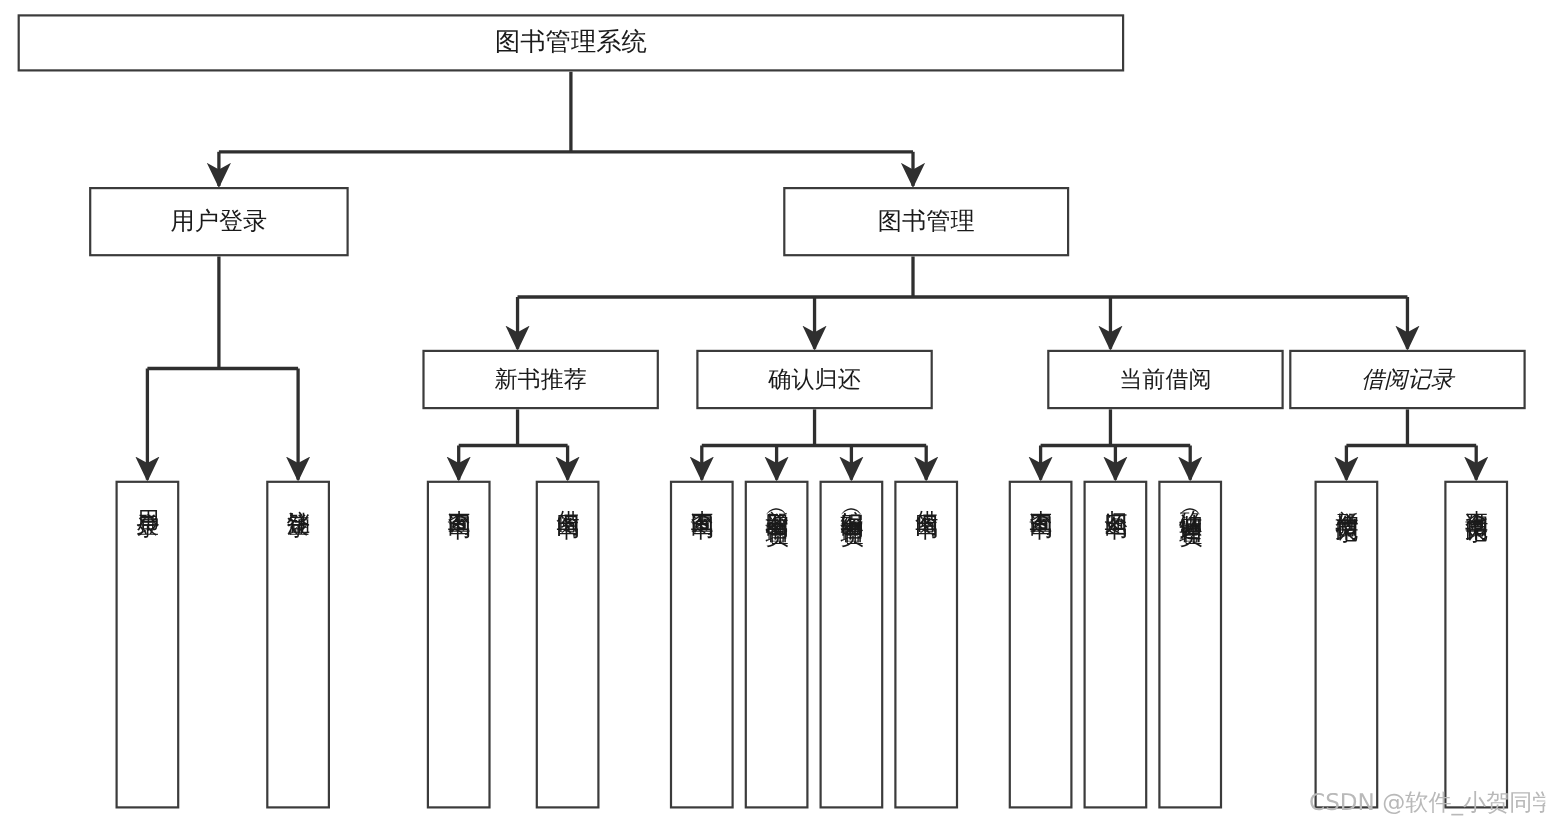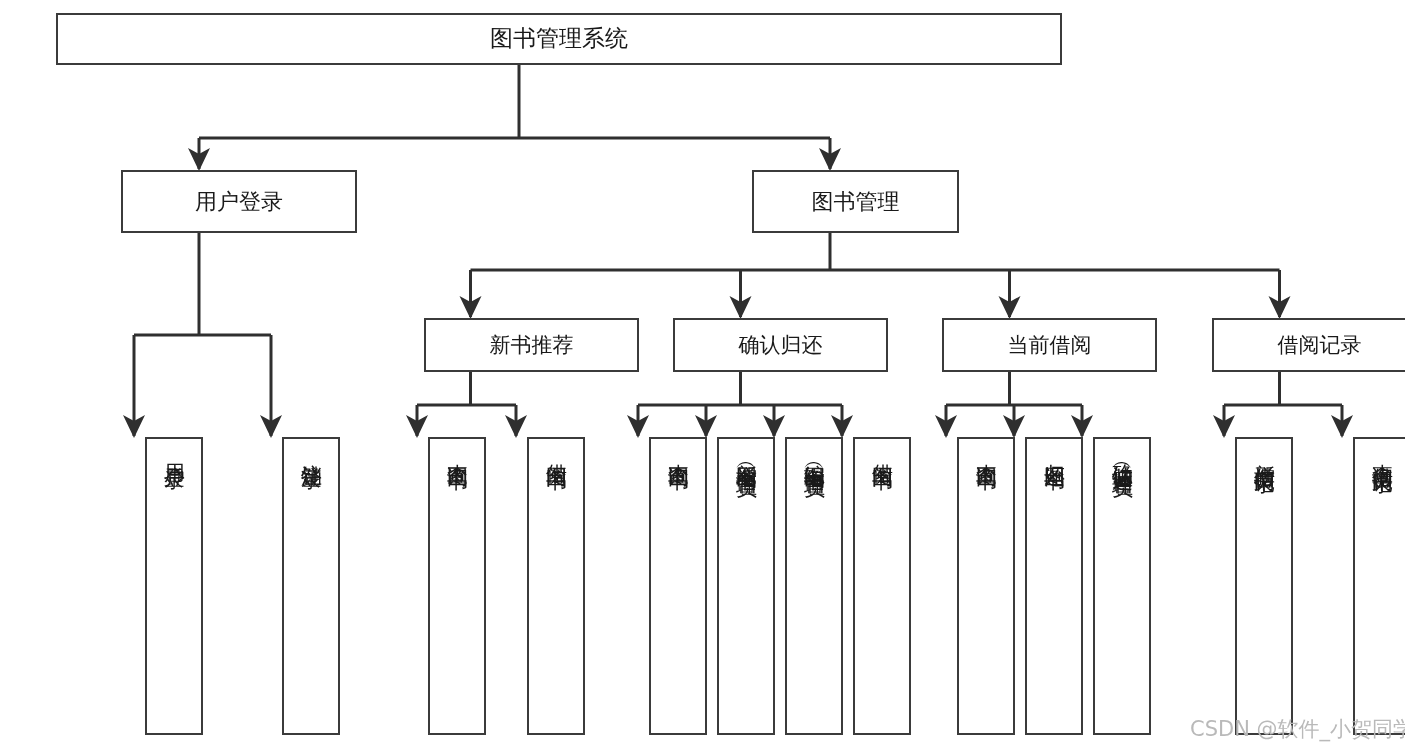--- a/index.html
+++ b/index.html
@@ -28,21 +28,20 @@
   .node {
     position: absolute;
     box-sizing: border-box;
     border: 2.5px solid #3b3b3b;
     background: #ffffff;
     display: flex;
     align-items: center;
     justify-content: center;
     color: #1a1a1a;
     z-index: 2;
-    margin-left: 40px;
   }
   .node .label {
     display: block;
     text-align: center;
     line-height: 1.18;
   }
   .node.horiz .label {
     writing-mode: horizontal-tb;
   }
   .node.vert {
@@ -116,33 +115,33 @@
       </g>
   </svg>
 
   <div id="node-layer">
       <div class="node horiz root" style="left: 16px; top: 13px; width: 1006px; height: 52px;">
         <span class="label">图书管理系统</span>
       </div>
       <div class="node horiz l1" style="left: 81px; top: 170px; width: 236px; height: 63px;">
         <span class="label">用户登录</span>
       </div>
-      <div class="node horiz l1" style="left: 712px; top: 170px; width: 207px; height: 63px;">
+      <div class="node horiz l1" style="left: 712px; top: 170px; width: 260px; height: 63px;">
         <span class="label">图书管理</span>
       </div>
       <div class="node horiz l2" style="left: 384px; top: 318px; width: 215px; height: 54px;">
         <span class="label">新书推荐</span>
       </div>
       <div class="node horiz l2" style="left: 633px; top: 318px; width: 215px; height: 54px;">
         <span class="label">确认归还</span>
       </div>
-      <div class="node horiz l2" style="left: 902px; top: 318px; width: 215px; height: 54px;">
+      <div class="node horiz l2" style="left: 952px; top: 318px; width: 215px; height: 54px;">
         <span class="label">当前借阅</span>
       </div>
-      <div class="node horiz l2" style="left: 1172px; top: 318px; width: 215px; height: 54px;">
+      <div class="node horiz l2" style="left: 1172px; top: 318px; width: 215px; height: 54px; font-style: italic;">
         <span class="label">借阅记录</span>
       </div>
       <div class="node vert leaf" style="left: 105px; top: 437px; width: 58px; height: 298px;">
         <span class="label">用户登录</span>
       </div>
       <div class="node vert leaf" style="left: 242px; top: 437px; width: 58px; height: 298px;">
         <span class="label">注销登录</span>
       </div>
       <div class="node vert leaf" style="left: 388px; top: 437px; width: 58px; height: 298px;">
         <span class="label">查询图书</span>

